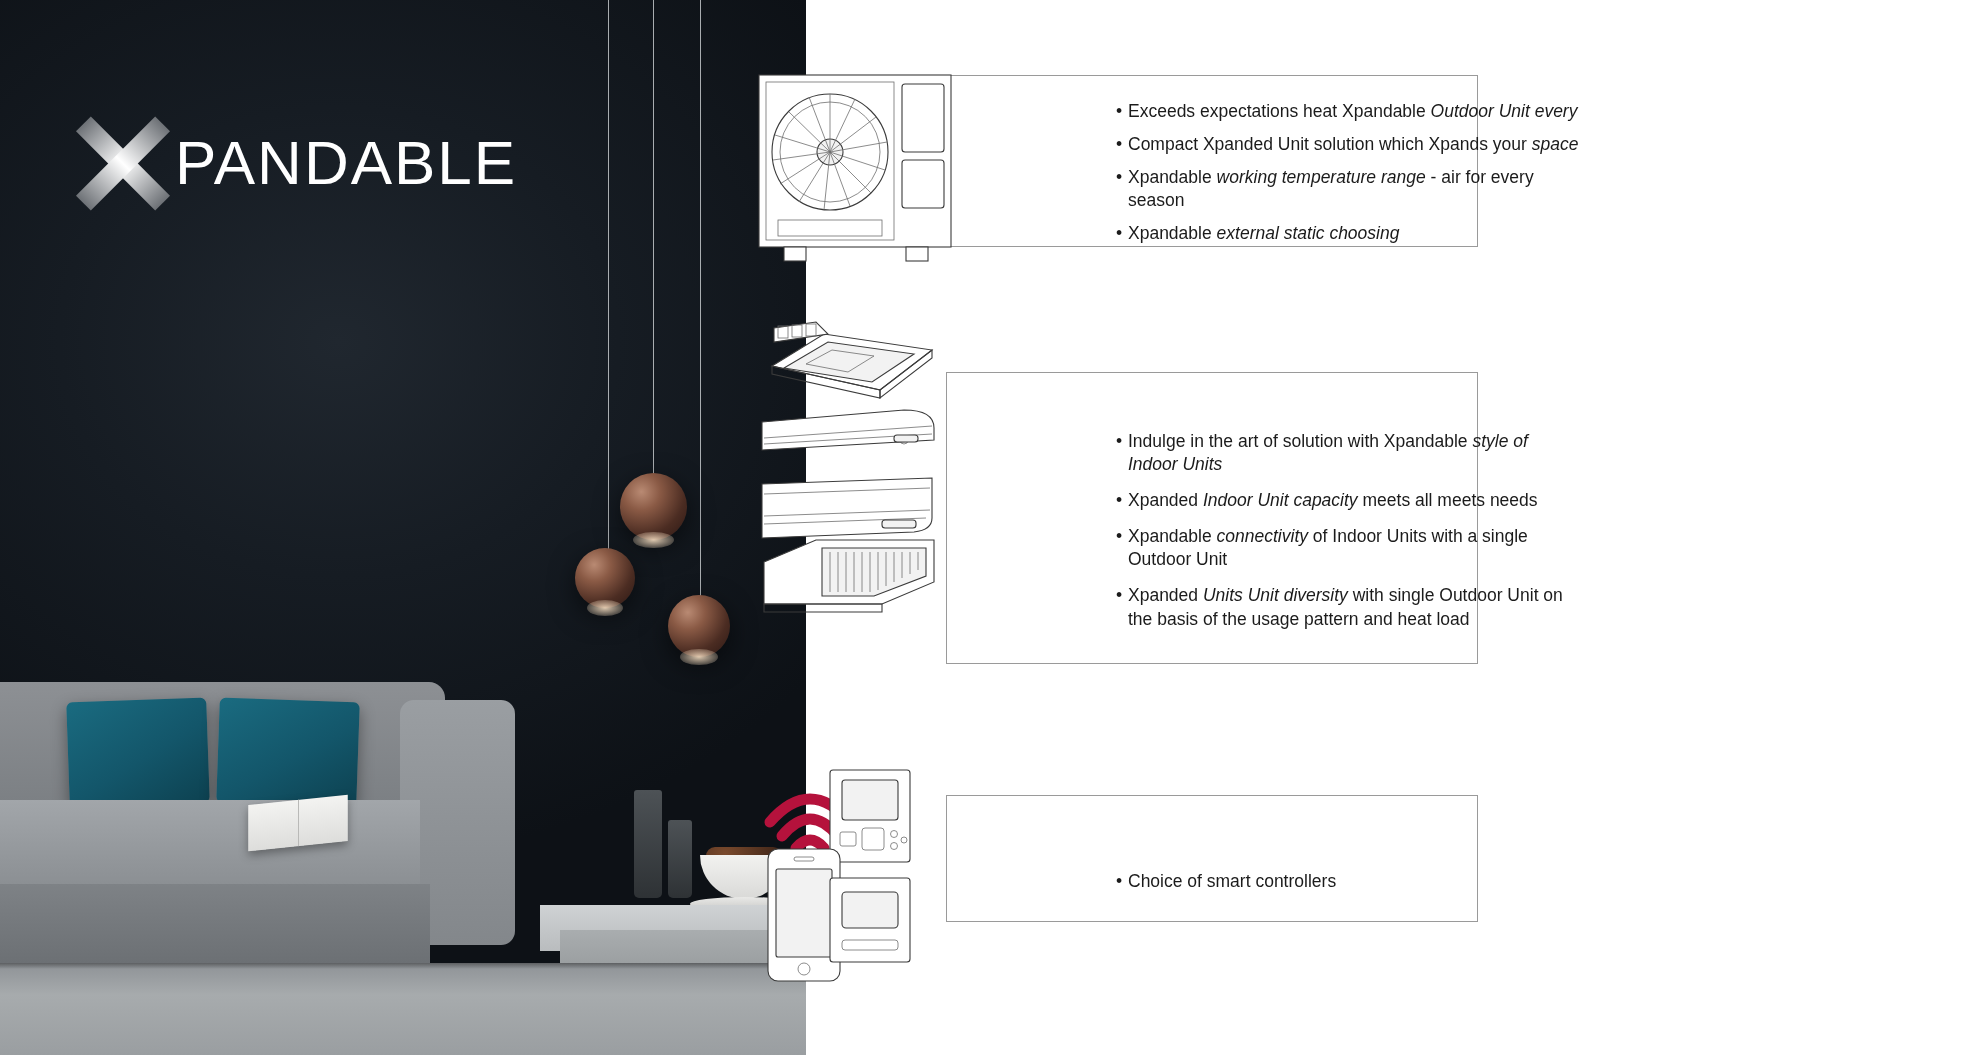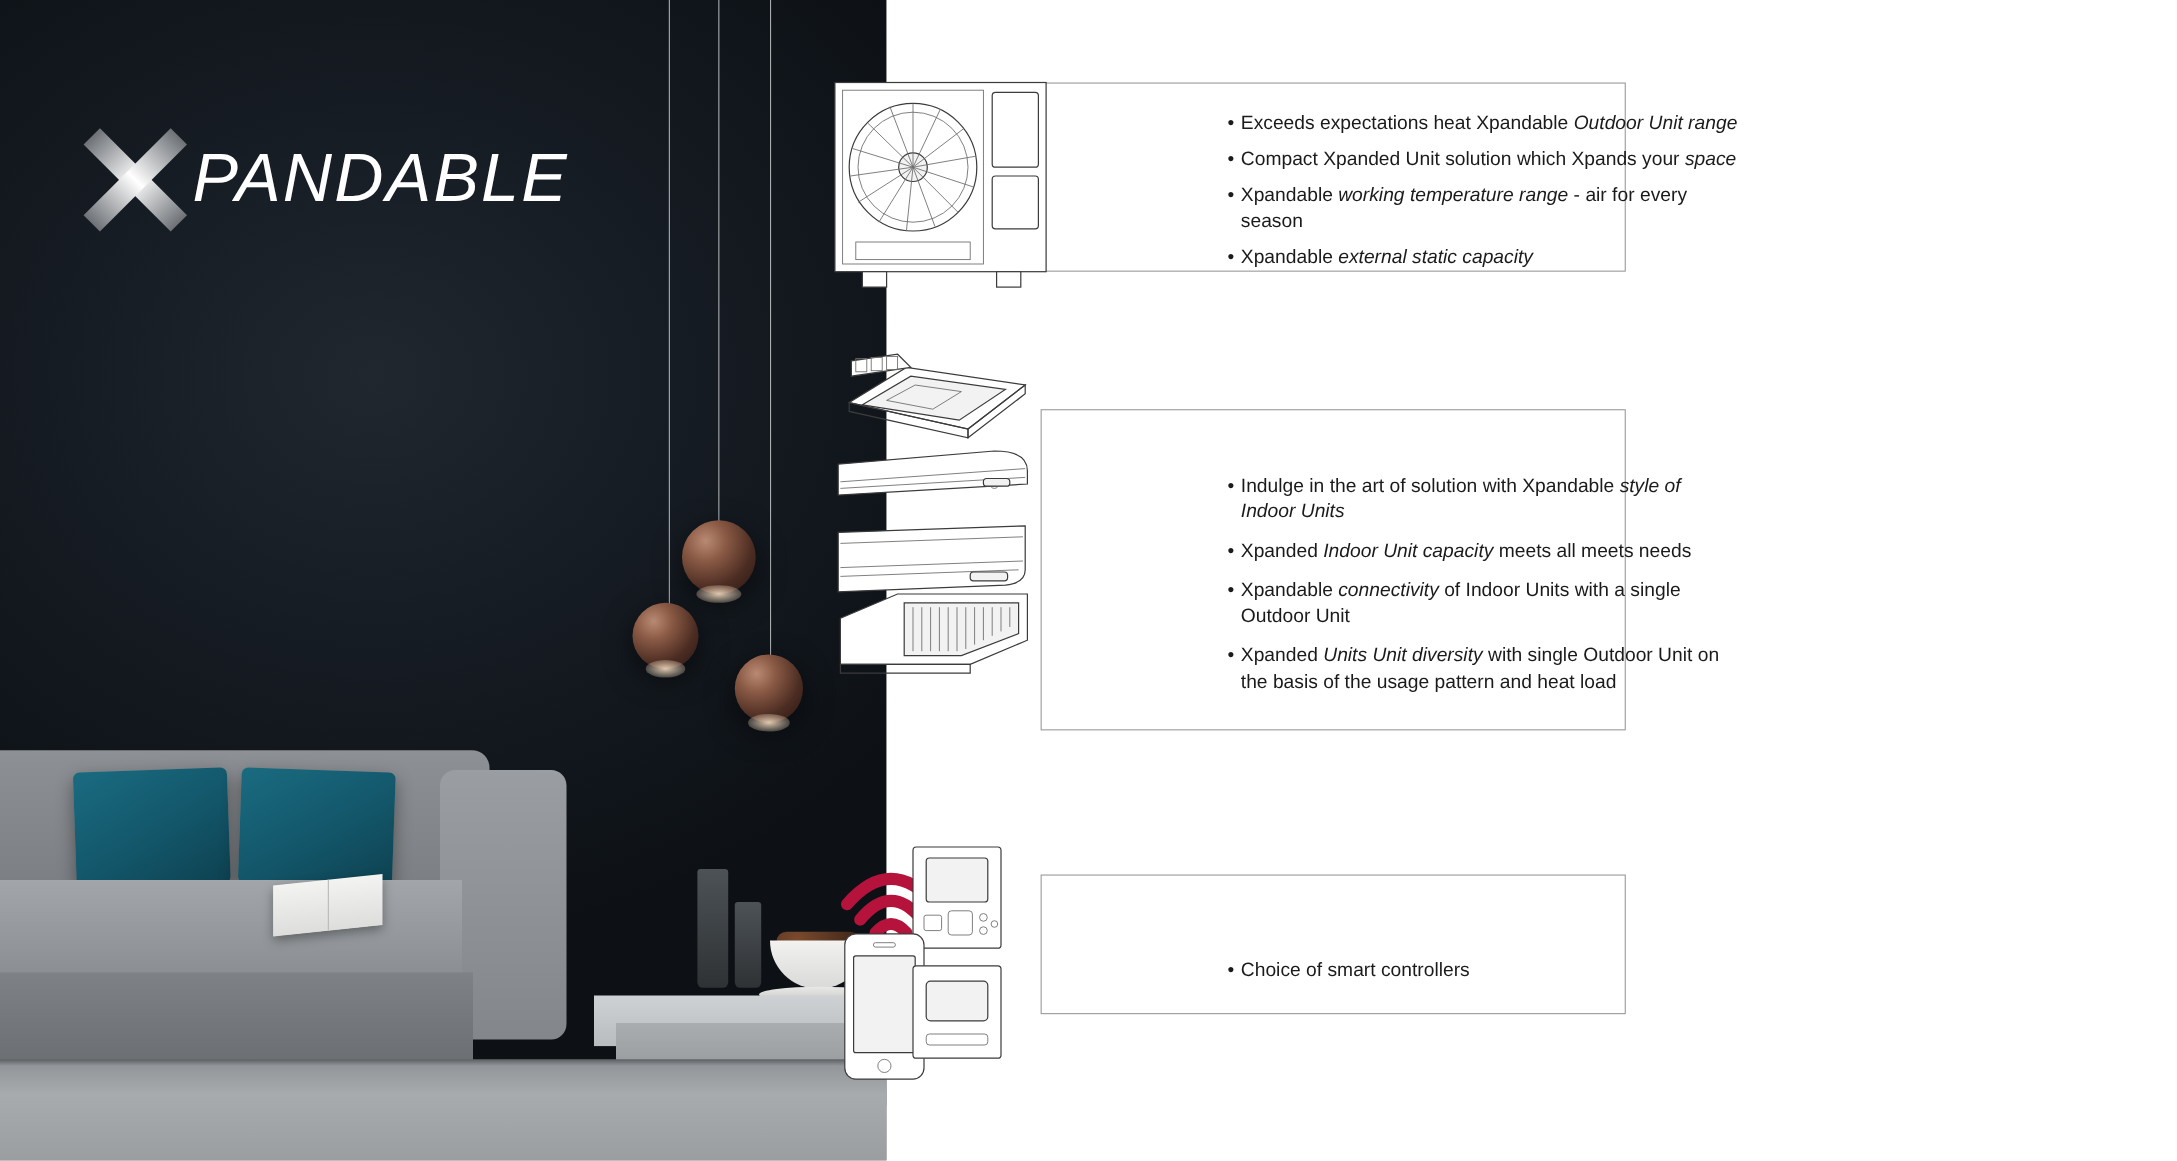--- a/index.html
+++ b/index.html
@@ -67,21 +67,20 @@
   }
   .logo-x .bar.a { transform: rotate(45deg); }
   .logo-x .bar.b { transform: rotate(-45deg); }
   .logo-text {
     color: #ffffff;
     font-size: 62px;
     letter-spacing: 2px;
     font-weight: 300;
     line-height: 1;
     font-family: "Liberation Sans", sans-serif;
-    font-style: italic;
   }
 
   
   .cord {
     position: absolute;
     width: 1px;
     background: #cfd3d6;
     opacity: .8;
   }
   .lamp {
@@ -307,33 +306,33 @@
       <rect class="fillw" x="148" y="14" width="42" height="68" rx="3"></rect>
       <rect class="fillw" x="148" y="90" width="42" height="48" rx="3"></rect>
       <rect class="lw-thin" x="24" y="150" width="104" height="16"></rect>
       <rect class="fillw" x="30" y="177" width="22" height="14"></rect>
       <rect class="fillw" x="152" y="177" width="22" height="14"></rect>
     </svg>
 
     <div class="bullets" style="left:310px; top:100px; width:470px;">
         <div class="bullet">
           <span class="dot">•</span>
-          <span class="txt"><span>Exceeds expectations heat Xpandable </span><em>Outdoor Unit range</em></span>
+          <span class="txt"><span>Exceeds expectations heat Xpandable </span><em>Outdoor Unit every</em></span>
         </div>
         <div class="bullet">
           <span class="dot">•</span>
           <span class="txt"><span>Compact Xpanded Unit solution which Xpands your </span><em>space</em></span>
         </div>
         <div class="bullet">
           <span class="dot">•</span>
           <span class="txt"><span>Xpandable </span><em>working temperature range</em><span> - air for every season</span></span>
         </div>
         <div class="bullet">
           <span class="dot">•</span>
-          <span class="txt"><span>Xpandable </span><em>external static capacity</em></span>
+          <span class="txt"><span>Xpandable </span><em>external static choosing</em></span>
         </div>
       </div>
 
     <div class="callout-box" style="left:140px; top:372px; width:530px; height:290px;"></div>
 
     <svg class="art" style="left:-52px; top:320px;" width="200" height="90" viewBox="0 0 200 90">
       <polygon class="fillw" points="18,46 70,14 178,30 126,70"></polygon>
       <polygon class="fill-lt" points="30,48 74,22 160,34 118,62"></polygon>
       <polygon class="lw-thin" points="52,44 78,30 120,36 94,52"></polygon>
       <polygon class="fillw" points="20,8 62,2 74,14 20,22"></polygon>

